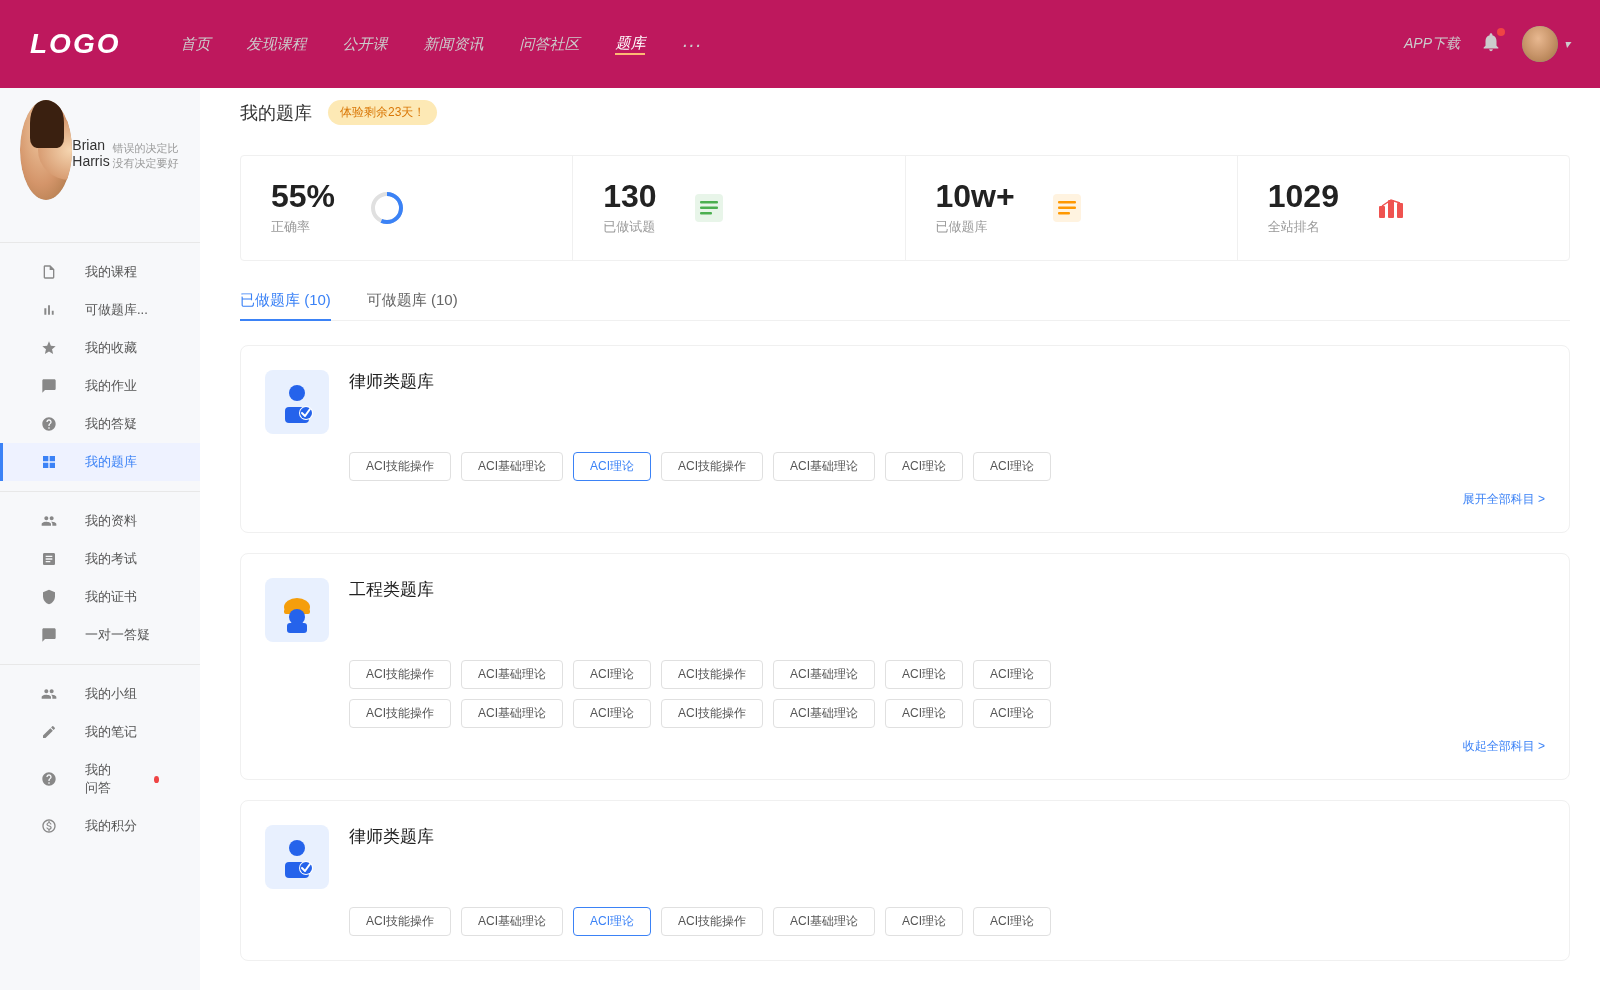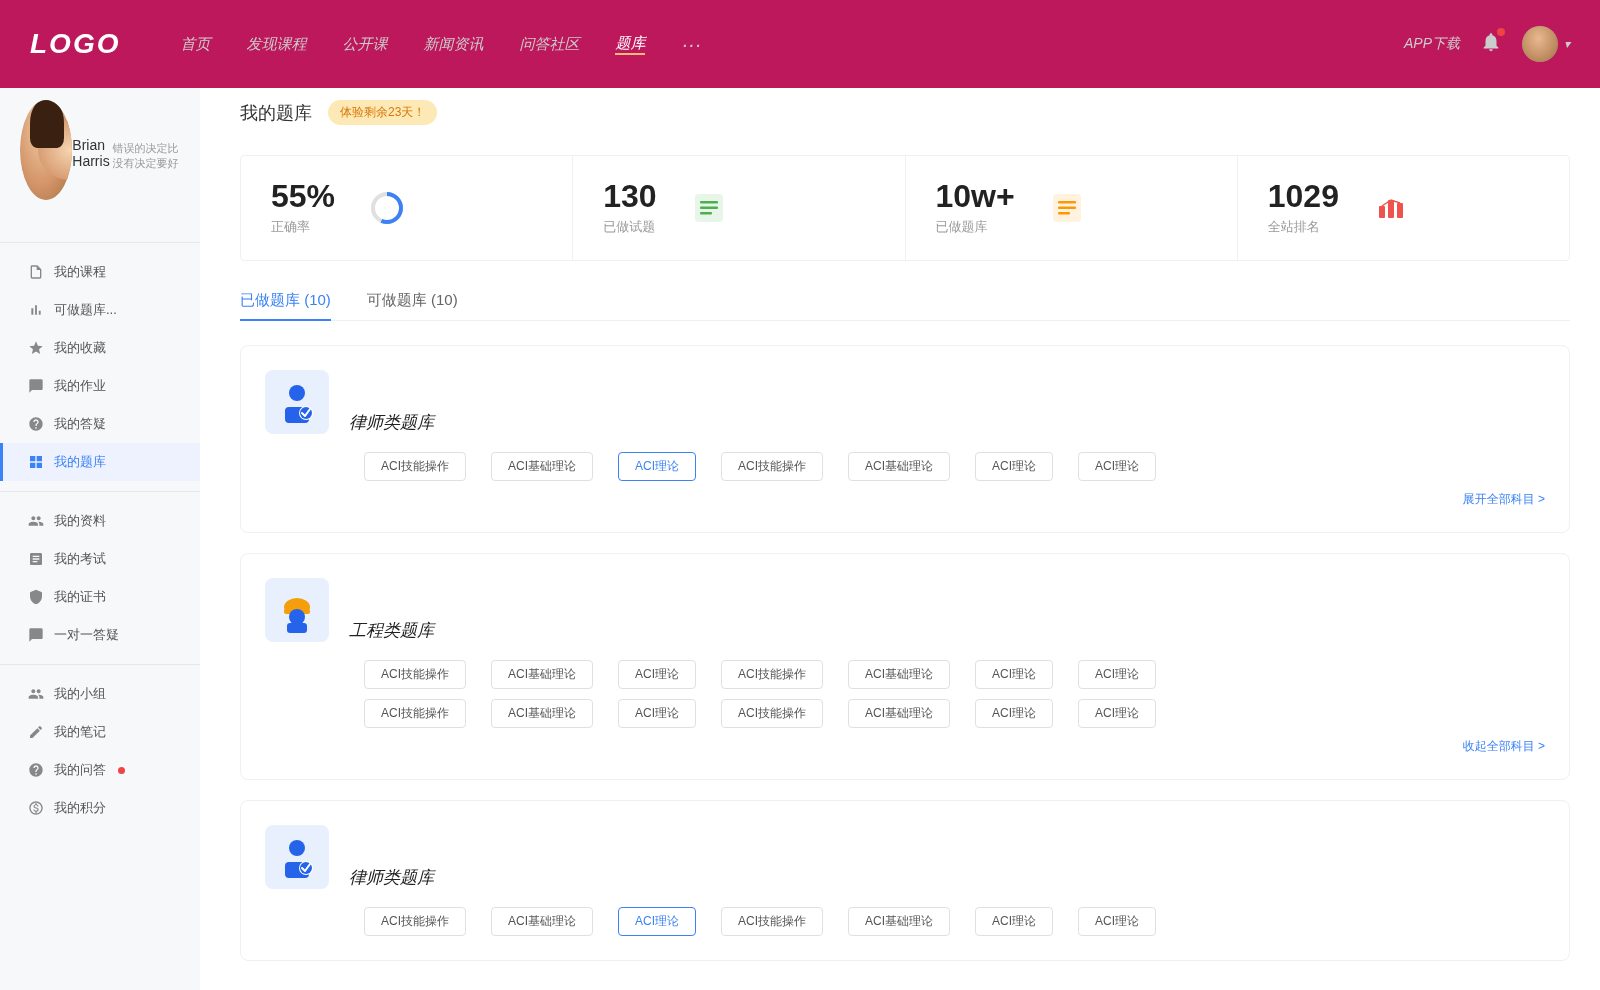--- a/index.html
+++ b/index.html
@@ -123,22 +123,22 @@
       height: 1px;
       background: #e8e8e8;
       margin: 10px 0;
     }
     .sidebar-menu {
       list-style: none;
     }
     .sidebar-menu-item {
       display: flex;
       align-items: center;
-      gap: 10px;
-      padding: 10px 28px;
+      gap: 28px;
+      padding: 10px 41px;
       cursor: pointer;
       font-size: 13px;
       color: #555;
       position: relative;
     }
     .sidebar-menu-item.active {
       color: #3b82f6;
       background: #eef2ff;
     }
     .sidebar-menu-item.active::before {
@@ -258,24 +258,23 @@
 
     
     .bank-card {
       border: 1px solid #f0f0f0;
       border-radius: 8px;
       margin-bottom: 20px;
       padding: 24px;
     }
     .bank-card-header {
       display: flex;
-      align-items: flex-end;
+      align-items: flex-start;
       gap: 20px;
       margin-bottom: 18px;
-      font-style: italic;
     }
     .bank-icon-wrapper {
       width: 64px;
       height: 64px;
       background: #e8f0fe;
       border-radius: 8px;
       display: flex;
       align-items: center;
       justify-content: center;
       flex-shrink: 0;
@@ -292,21 +291,20 @@
       padding-left: 84px;
     }
     .bank-tag {
       padding: 5px 16px;
       border-radius: 4px;
       font-size: 12px;
       border: 1px solid #e0e0e0;
       color: #555;
       cursor: pointer;
       background: white;
-      margin-left: 15px;
     }
     .bank-tag.active {
       border-color: #3b82f6;
       color: #3b82f6;
       background: white;
     }
     .expand-link {
       text-align: right;
       color: #3b82f6;
       font-size: 12px;

